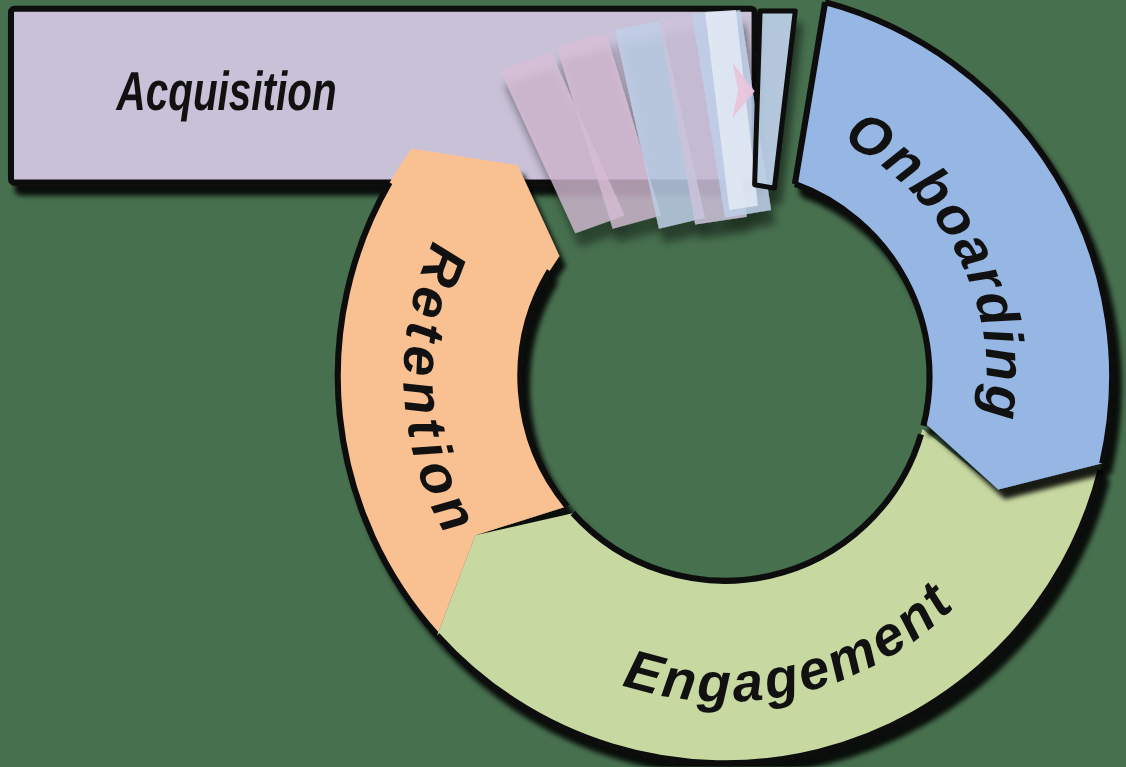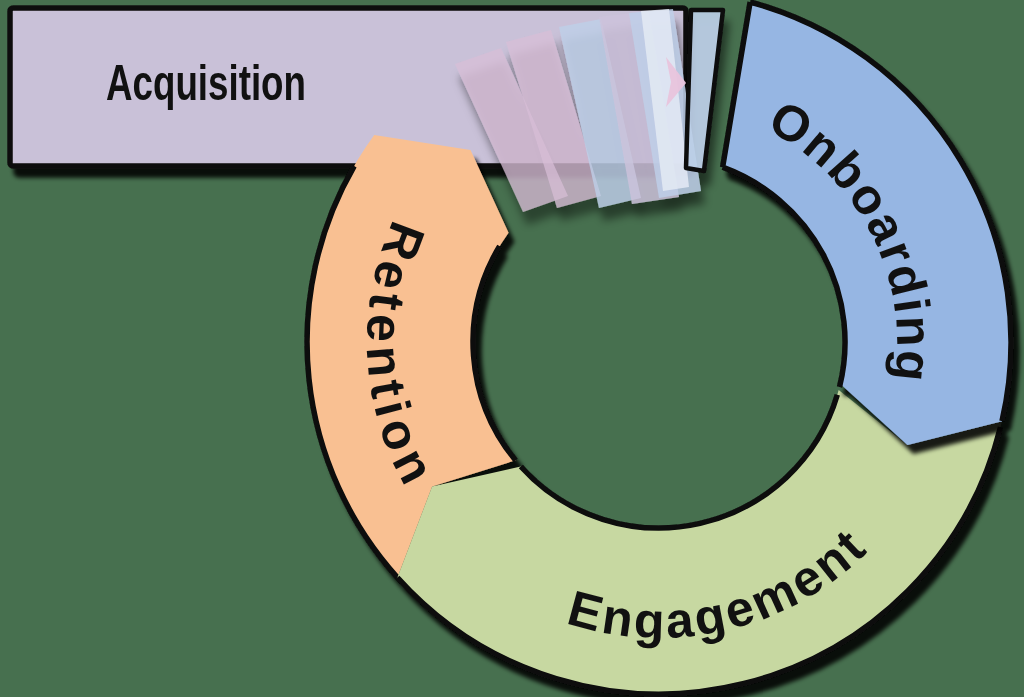--- a/index.html
+++ b/index.html
@@ -1,21 +1,21 @@
 <!DOCTYPE html>
 <html><head>
 <meta charset="utf-8">
 <style>
   html,body{margin:0;padding:0;}
   body{
     width:1024px;height:697px;overflow:hidden;
     background:#47704f;
     font-family:"Liberation Sans","DejaVu Sans",sans-serif;
   }
-  .stage{position:relative;width:1024px;height:509px;}
+  .stage{position:relative;width:1024px;height:509px;font-style:italic;}
   svg{display:block;}
   .seg-label{
     font-weight:bold;
     fill:#111111;
   }
 </style>
 </head>
 <body style="background: rgb(71, 112, 79);">
 
 <div class="stage">

